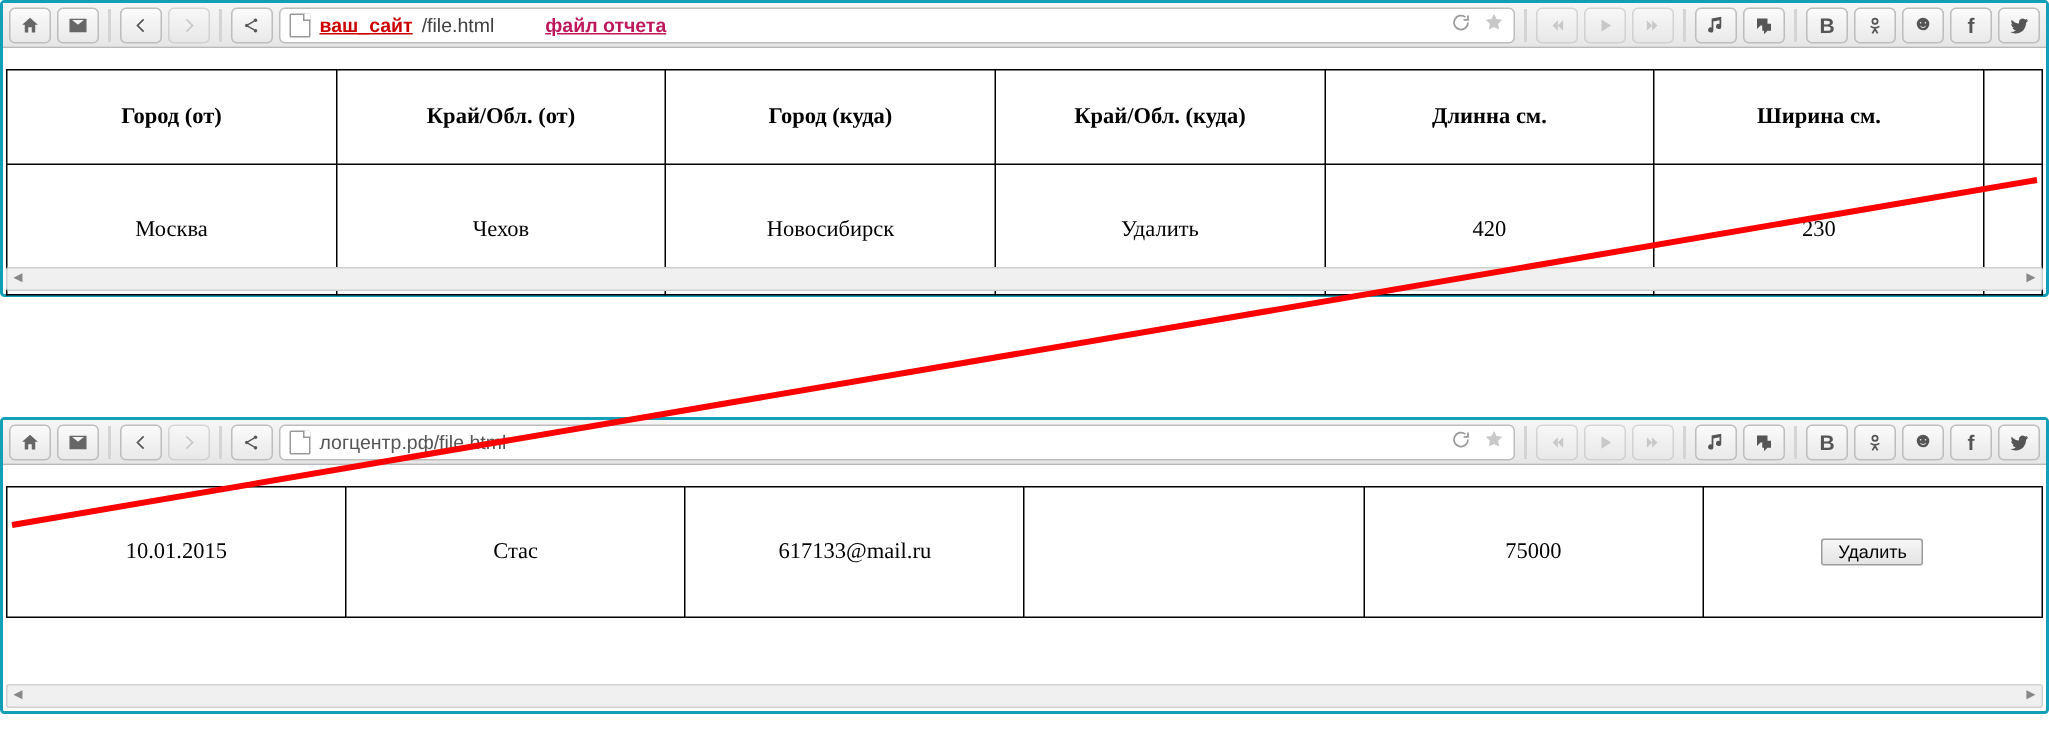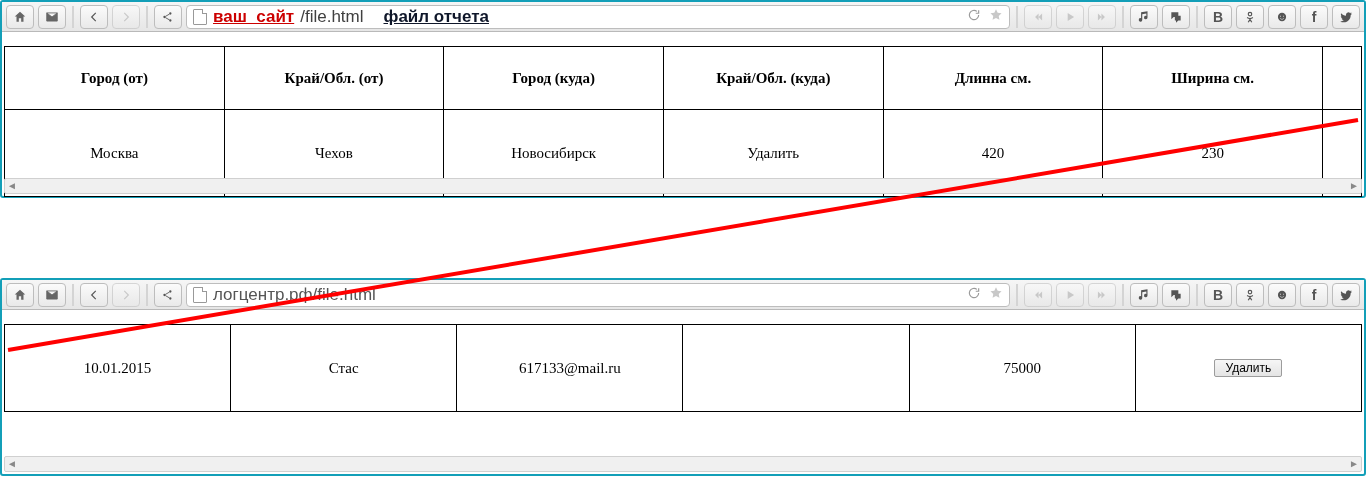--- a/index.html
+++ b/index.html
@@ -4,25 +4,25 @@
 <style>
   html,body{margin:0;padding:0;font-family:"Times New Roman",serif;font-size:14px;background:#fff}
   .canvas{position:relative;width:1366px;height:500px;overflow:hidden}
   .browser{position:absolute;left:0;width:1366px;border:2px solid #139fb8;border-radius:3px;background:#fff;box-sizing:border-box}
   .browser.top{top:0;height:198px}
   .browser.bottom{top:278px;height:198px}
   .toolbar{height:29px;background:linear-gradient(#f6f6f6,#e6e6e6);border-bottom:1px solid #b9b9b9;display:flex;align-items:center;padding:0 4px;gap:4px}
   .tbtn{width:26px;height:22px;border:1px solid #bdbdbd;border-radius:4px;background:linear-gradient(#fbfbfb,#e9e9e9);display:flex;align-items:center;justify-content:center;color:#555;cursor:pointer}
   .tbtn.disabled{opacity:.55;cursor:default}
   .tbtn svg{width:14px;height:14px;display:block}
-  .url{flex:1;height:22px;border:1px solid #bdbdbd;border-radius:4px;background:#fff;display:flex;align-items:center;padding:0 6px;gap:6px;font-family:Arial,sans-serif;font-size:17px;color:#333}
+  .url{flex:1;height:22px;border:1px solid #bdbdbd;border-radius:4px;background:#fff;display:flex;align-items:center;padding:0 6px;gap:6px;font-family:Arial,sans-serif;font-size:13px;color:#333}
   .url .file-icon{width:12px;height:14px;border:1px solid #999;border-radius:1px;position:relative}
   .url .file-icon::after{content:"";position:absolute;top:-1px;right:-1px;width:4px;height:4px;background:#fff;border-left:1px solid #999;border-bottom:1px solid #999}
   .url .emph{color:#c00;font-weight:bold;text-decoration:underline}
-  .url .emph2{color:#0f172a;font-weight:bold;text-decoration:underline;margin-left:14px}
+  .url .emph2{color:#be185d;font-weight:bold;text-decoration:underline;margin-left:28px}
   .url .plain{color:#404040}
   .url .tail{margin-left:auto;display:flex;gap:8px;color:#9a9a9a}
   .sep{width:2px;height:22px;background:#d4d4d4;margin:0 2px}
   .page{padding:14px 2px 0 2px}
   table.data{border-collapse:collapse;width:100%;table-layout:fixed}
   table.data th,table.data td{border:1px solid #000;text-align:center;font-family:"Times New Roman",serif;font-size:15px;padding:22px 4px;white-space:nowrap;overflow:hidden}
   table.data th{font-weight:bold;height:18px}
   table.data td{height:42px}
   table.data .narrow{width:30px}
   .hscroll{position:absolute;left:2px;right:2px;bottom:2px;height:14px;background:#f0f0f0;border:1px solid #d0d0d0;border-radius:2px}

